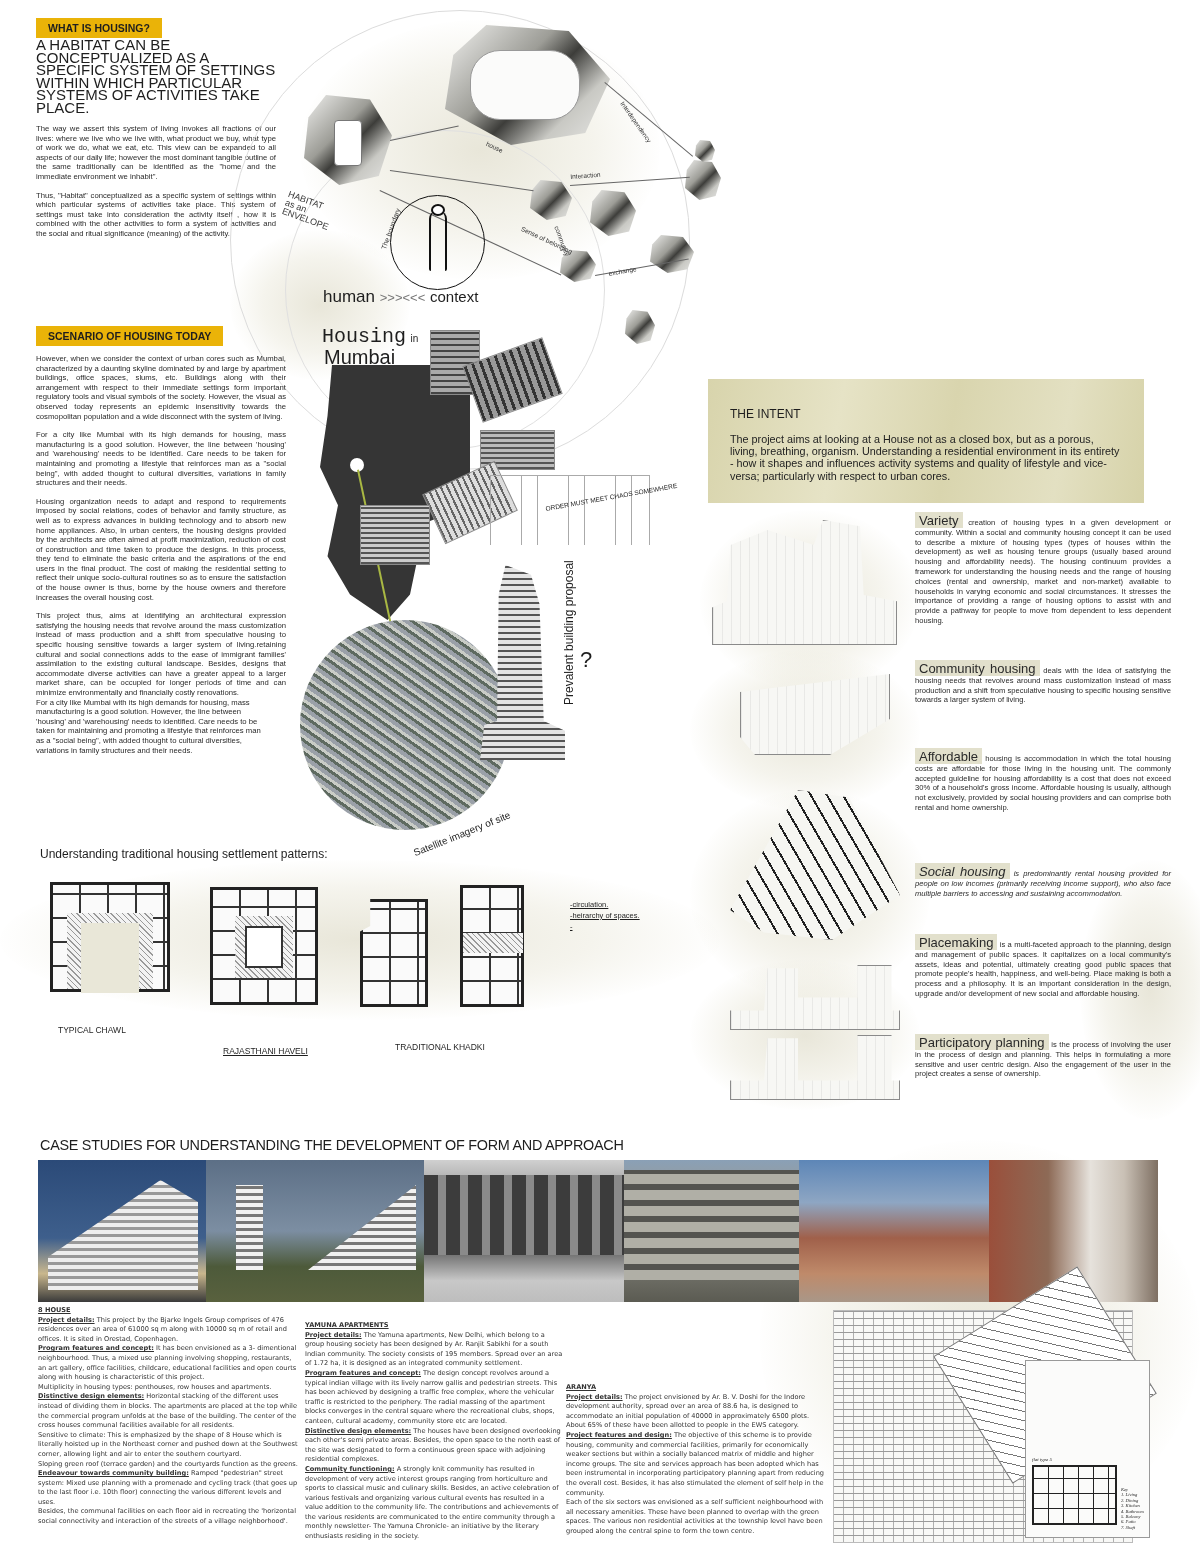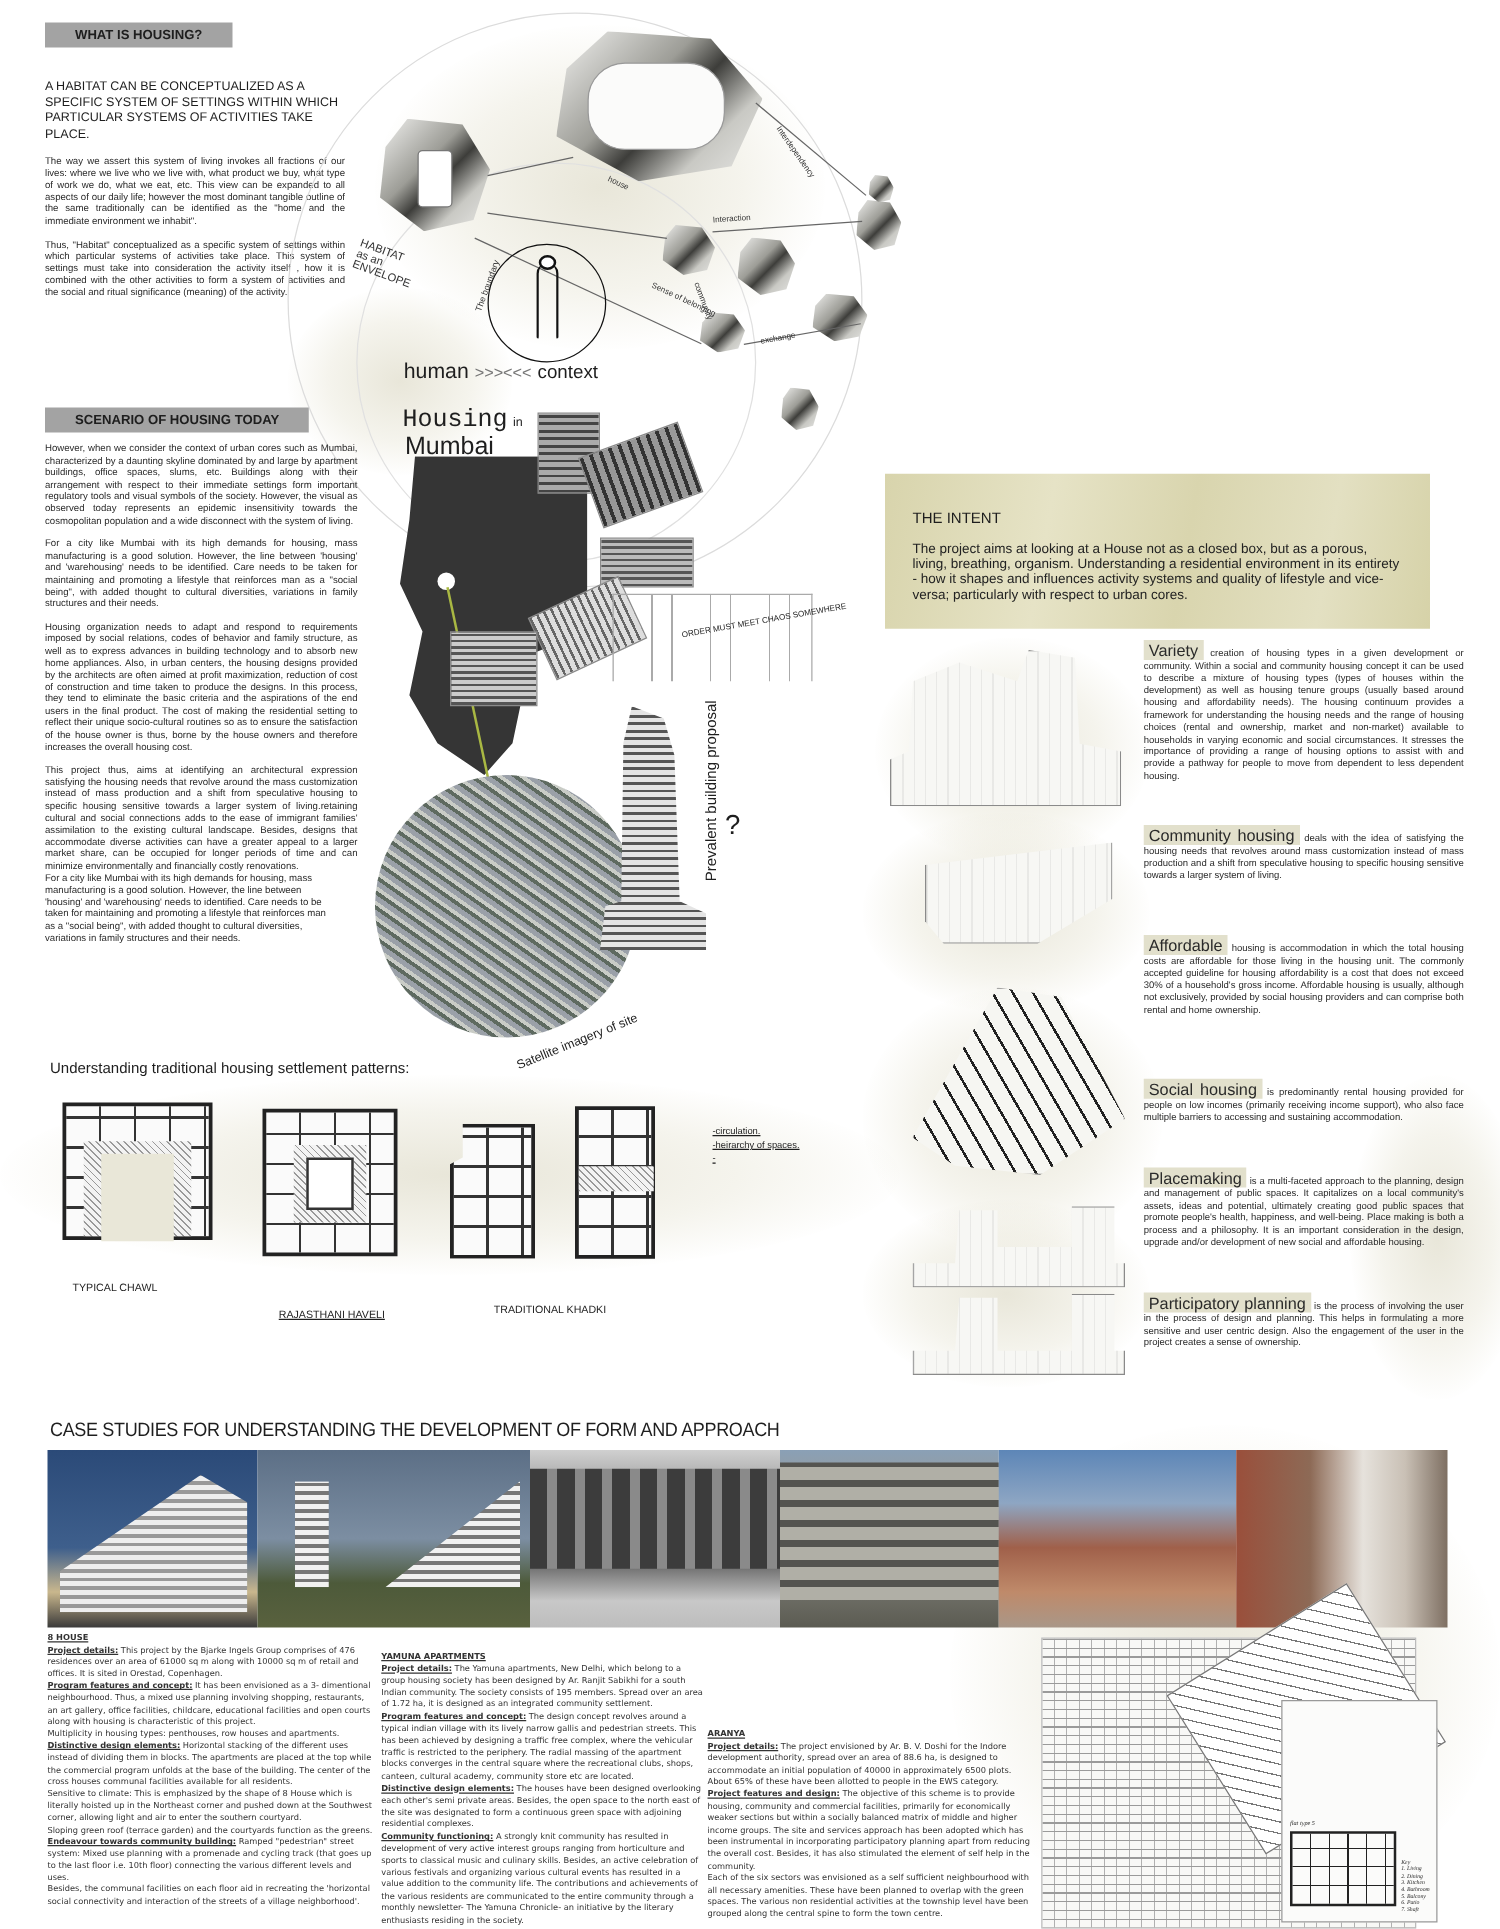--- a/index.html
+++ b/index.html
@@ -1,20 +1,20 @@
 <!DOCTYPE html>
 <html><head>
 <meta charset="utf-8">
 <style>
   * { box-sizing: border-box; margin: 0; padding: 0; }
   html, body { width: 1200px; height: 1543px; background: #ffffff; overflow: hidden; }
   body { position: relative; font-family: "Liberation Sans", sans-serif; color: #1e1e1e; }
   .abs { position: absolute; }
   .wash { position: absolute; border-radius: 50%; background: radial-gradient(ellipse at center, rgba(214,210,186,0.55) 0%, rgba(226,223,203,0.35) 45%, rgba(255,255,255,0) 72%); }
-  .section-tag { background: #a3a3a3; font-weight: bold; font-size: 10.5px; padding: 4px 24px; display: inline-block; }
+  .section-tag { background: #eab308; font-weight: bold; font-size: 10.5px; padding: 4px 12px; display: inline-block; }
   .lead { font-size: 12.5px; line-height: 13px; text-transform: none; }
   .body-p { font-size: 7.7px; line-height: 9.6px; text-align: justify; margin-bottom: 9px; color: #2a2a2a; }
   .body-p.left { text-align: left; }
   .intent-box { background: linear-gradient(100deg, #d8d4ac 0%, #e6e3c6 30%, #d9d5ae 55%, #e3e0c2 80%, #d6d2a8 100%); }
   .concept-title { background: #e2e0cc; font-size: 13px; padding: 1px 4px 0 4px; display: inline; }
   .concept { font-size: 7.6px; line-height: 9.8px; text-align: justify; color: #2a2a2a; }
   .sketch { position: absolute; border: 1px solid #8a8a8a; background: repeating-linear-gradient(90deg, rgba(0,0,0,0.06) 0 1px, transparent 1px 9px), #f7f7f4; }
   .cs-col { font-size: 6.6px; line-height: 9.6px; color: #333; font-family: "DejaVu Sans", sans-serif; }
   .cs-col .h { font-weight: bold; text-decoration: underline; }
   .plan { position: absolute; border: 3px solid #222; background:
@@ -35,21 +35,21 @@
 <div class="wash" style="left:700px;top:510px;width:220px;height:180px;"></div>
 <div class="wash" style="left:690px;top:650px;width:230px;height:160px;"></div>
 <div class="wash" style="left:690px;top:790px;width:240px;height:210px;"></div>
 <div class="wash" style="left:690px;top:960px;width:230px;height:150px;"></div>
 <div class="wash" style="left:0px;top:860px;width:720px;height:160px;"></div>
 <div class="wash" style="left:760px;top:1140px;width:440px;height:400px;"></div>
 <div class="wash" style="left:1080px;top:860px;width:140px;height:260px;"></div>
 
 <section class="abs" style="left:36px;top:18px;width:240px;">
   <div class="section-tag">WHAT IS HOUSING?</div>
-  <div class="lead" style="margin-top:26px;margin-bottom:10px;font-size:10px;line-height:12.5px;">A HABITAT CAN BE CONCEPTUALIZED AS A SPECIFIC SYSTEM OF SETTINGS WITHIN WHICH PARTICULAR SYSTEMS OF ACTIVITIES TAKE PLACE.</div>
+  <div class="lead" style="margin-top:1px;margin-bottom:10px;font-size:15px;line-height:12.5px;">A HABITAT CAN BE CONCEPTUALIZED AS A SPECIFIC SYSTEM OF SETTINGS WITHIN WHICH PARTICULAR SYSTEMS OF ACTIVITIES TAKE PLACE.</div>
   <p class="body-p">The way we assert this system of living invokes all fractions of our lives: where we live who we live with, what product we buy, what type of work we do, what we eat, etc. This view can be expanded to all aspects of our daily life; however the most dominant tangible outline of the same traditionally can be identified as the "home and the immediate environment we inhabit".</p>
   <p class="body-p">Thus, "Habitat" conceptualized as a specific system of settings within which particular systems of activities take place. This system of settings must take into consideration the activity itself , how it is combined with the other activities to form a system of activities and the social and ritual significance (meaning) of the activity.</p>
 </section>
 
 <div class="abs" style="left:230px;top:10px;width:520px;height:300px;">
   <div class="abs" style="left:0;top:0;width:460px;height:460px;border:1px solid #dcdcdc;border-radius:50%;"></div>
   <div class="abs" style="left:55px;top:120px;width:320px;height:320px;border:1px solid #e0e0e0;border-radius:50%;"></div>
 
   <div class="node" style="left:74px;top:85px;width:88px;height:90px;"></div>
   <div class="abs" style="left:104px;top:110px;width:28px;height:46px;background:#fff;border:1px solid #777;border-radius:4px;"></div>
@@ -168,21 +168,21 @@
 
 <div class="abs concept" style="left:915px;top:516px;width:256px;">
   <span class="concept-title">Variety</span><span> creation of housing types in a given development or community. Within a social and community housing concept it can be used to describe a mixture of housing types (types of houses within the development) as well as housing tenure groups (usually based around housing and affordability needs). The housing continuum provides a framework for understanding the housing needs and the range of housing choices (rental and ownership, market and non-market) available to households in varying economic and social circumstances. It stresses the importance of providing a range of housing options to assist with and provide a pathway for people to move from dependent to less dependent housing.</span>
 </div>
 <div class="abs concept" style="left:915px;top:664px;width:256px;">
   <span class="concept-title">Community housing</span><span> deals with the idea of satisfying the housing needs that revolves around mass customization instead of mass production and a shift from speculative housing to specific housing sensitive towards a larger system of living.</span>
 </div>
 <div class="abs concept" style="left:915px;top:752px;width:256px;">
   <span class="concept-title">Affordable</span><span> housing is accommodation in which the total housing costs are affordable for those living in the housing unit. The commonly accepted guideline for housing affordability is a cost that does not exceed 30% of a household's gross income. Affordable housing is usually, although not exclusively, provided by social housing providers and can comprise both rental and home ownership.</span>
 </div>
-<div class="abs concept" style="left:915px;top:867px;width:256px;">
+<div class="abs concept" style="left:915px;top:867px;width:256px;font-style:italic;">
   <span class="concept-title">Social housing</span><span> is predominantly rental housing provided for people on low incomes (primarily receiving income support), who also face multiple barriers to accessing and sustaining accommodation.</span>
 </div>
 <div class="abs concept" style="left:915px;top:938px;width:256px;">
   <span class="concept-title">Placemaking</span><span> is a multi-faceted approach to the planning, design and management of public spaces. It capitalizes on a local community's assets, ideas and potential, ultimately creating good public spaces that promote people's health, happiness, and well-being. Place making is both a process and a philosophy. It is an important consideration in the design, upgrade and/or development of new social and affordable housing.</span>
 </div>
 <div class="abs concept" style="left:915px;top:1038px;width:256px;">
   <span class="concept-title">Participatory planning</span><span> is the process of involving the user in the process of design and planning. This helps in formulating a more sensitive and user centric design. Also the engagement of the user in the project creates a sense of ownership.</span>
 </div>
 
 <div class="abs" style="left:40px;top:1136px;font-size:15.5px;letter-spacing:-0.3px;transform:scaleX(0.93);transform-origin:0 0;white-space:nowrap;">CASE STUDIES FOR UNDERSTANDING THE DEVELOPMENT OF FORM AND APPROACH</div>

